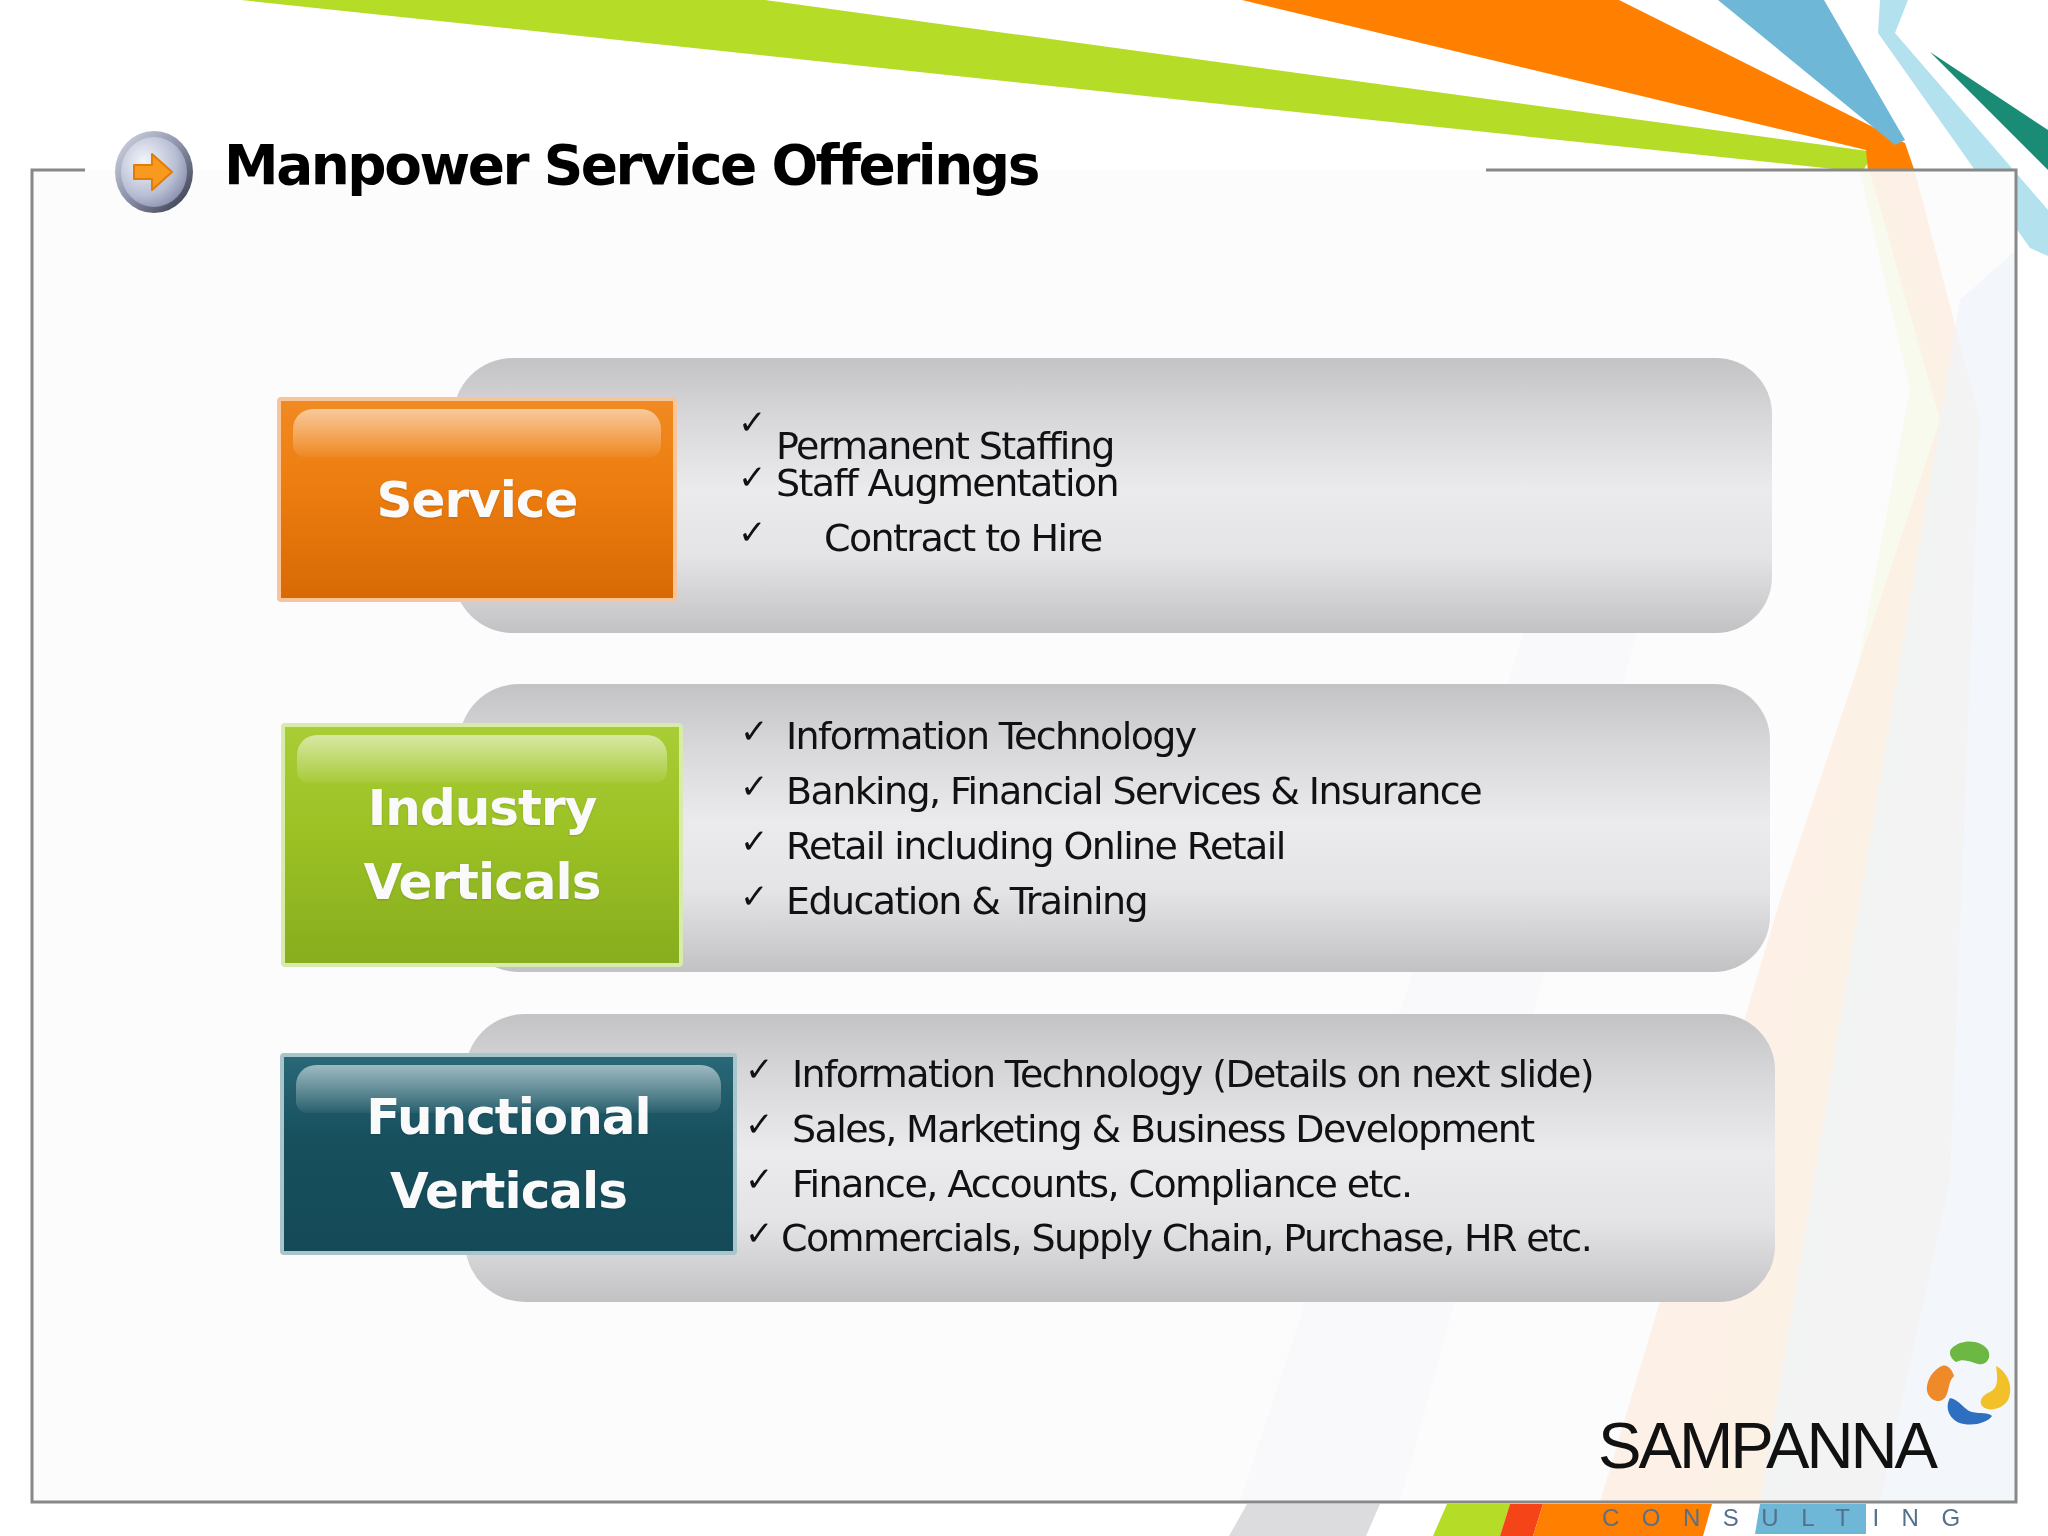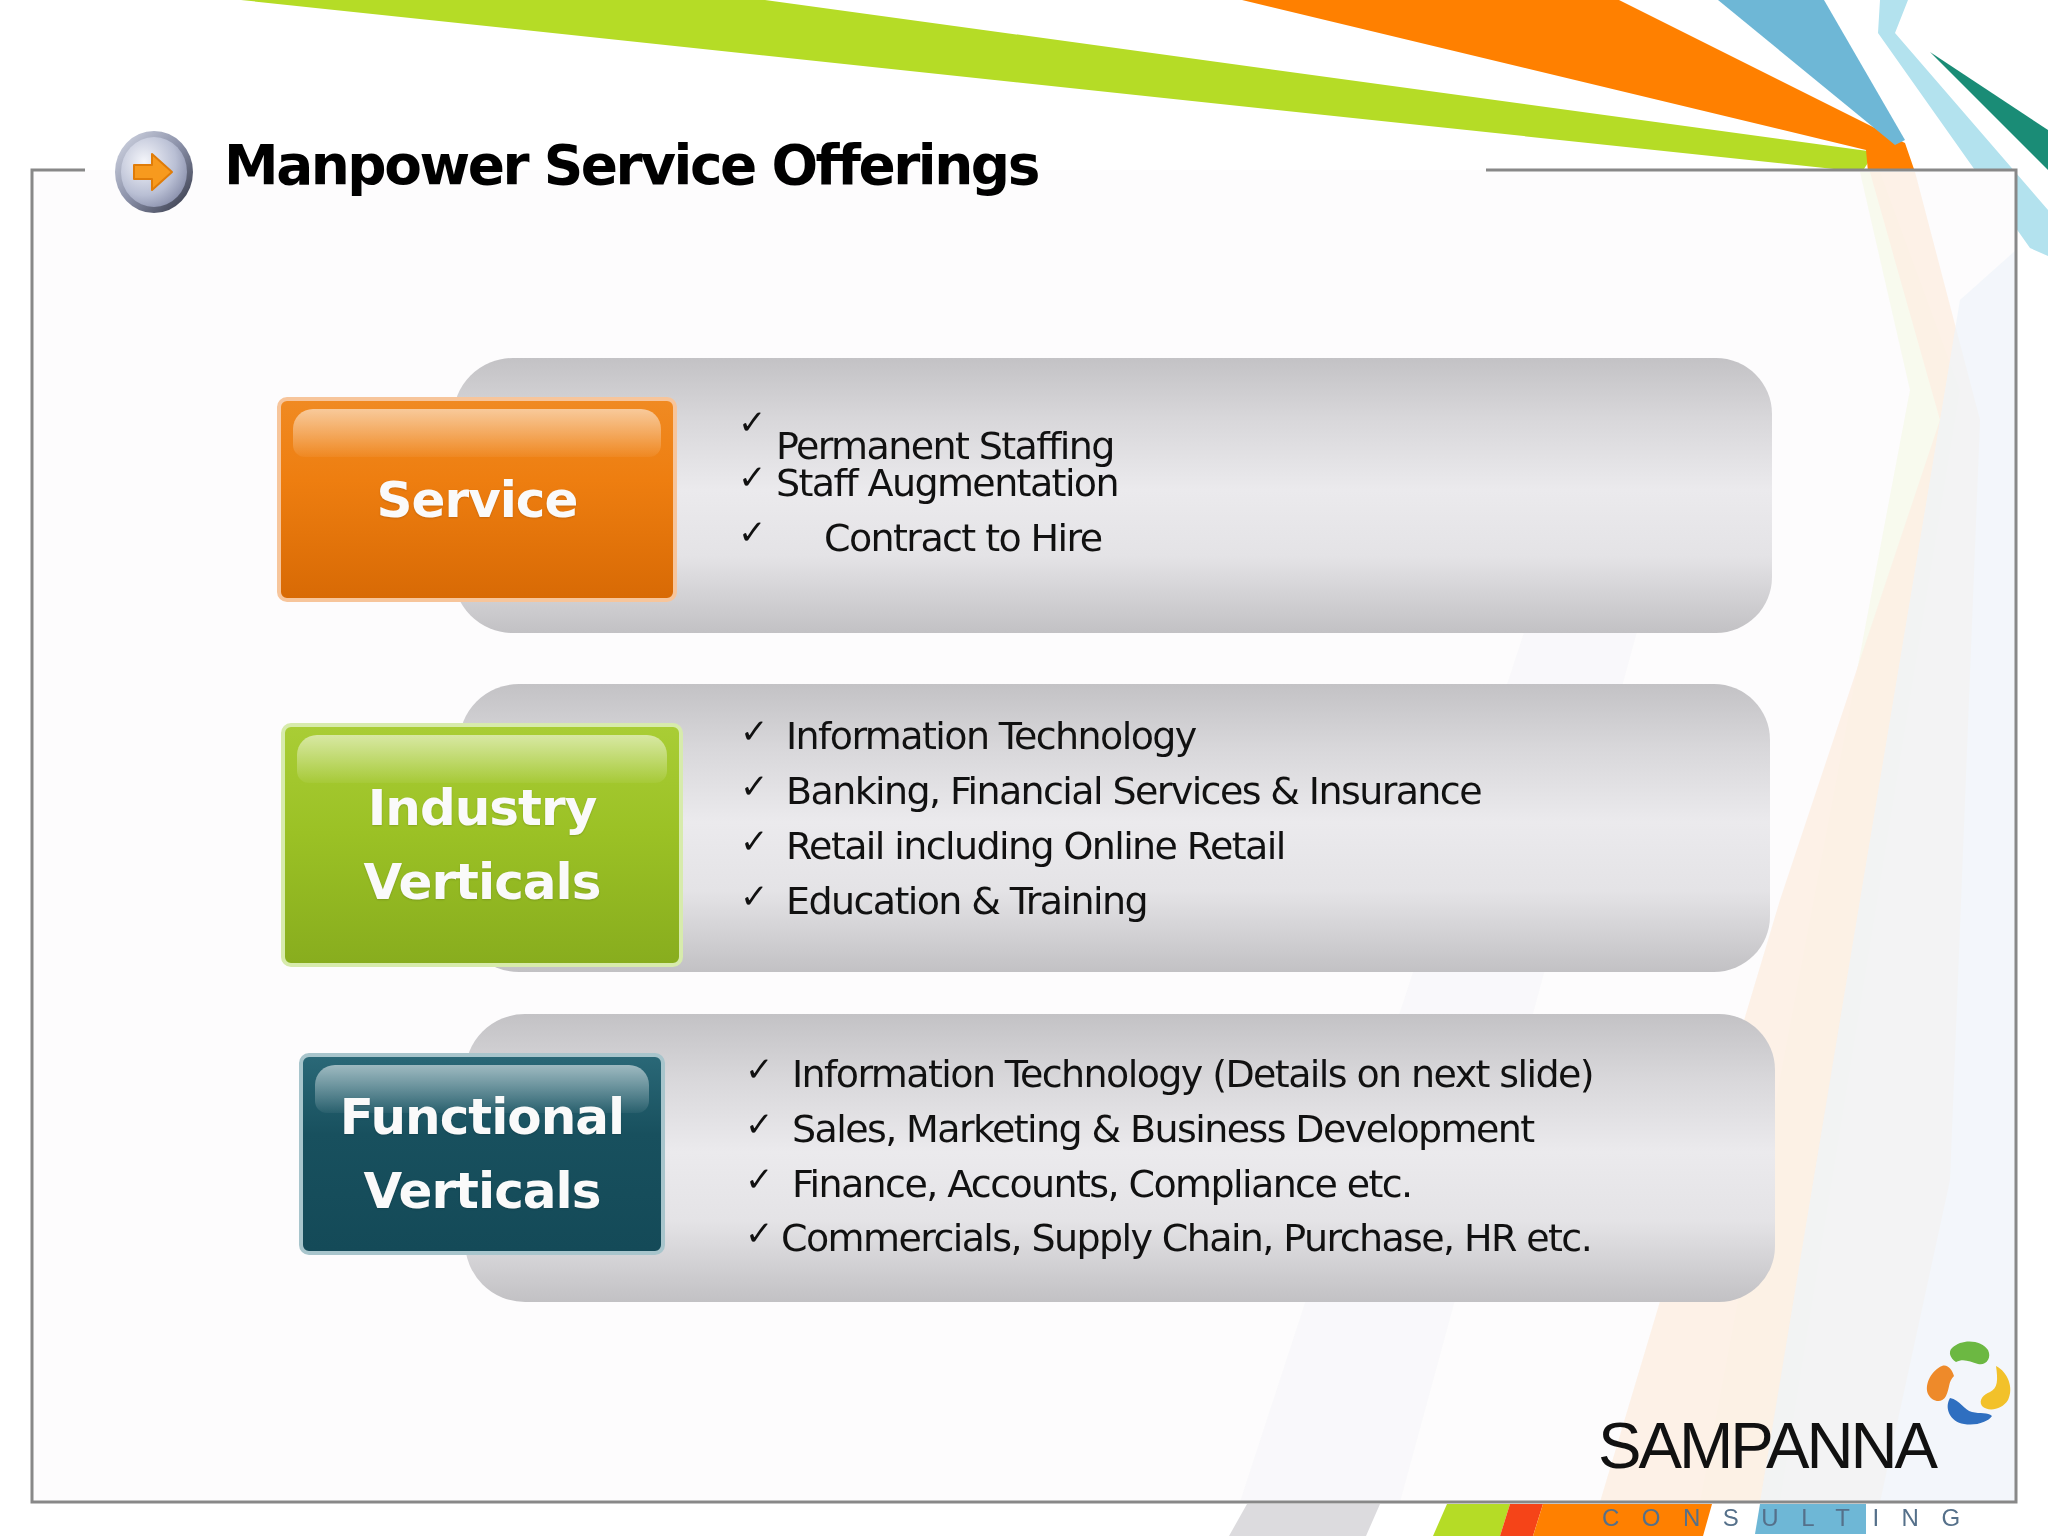--- a/index.html
+++ b/index.html
@@ -17,21 +17,21 @@
     font-family:"DejaVu Sans", sans-serif; font-weight:bold;
     font-size:56px; letter-spacing:-2.5px; color:#000; white-space:nowrap;
     transform:scaleX(0.98); transform-origin:left top;
   }
   .band {
     position:absolute; border-radius:0 56px 56px 0;
     border-top-left-radius:60px; border-bottom-left-radius:60px;
     background:linear-gradient(180deg,#c3c2c5 0%,#d8d7da 22%,#ebeaed 48%,#e4e3e6 72%,#c2c1c4 100%);
   }
   .pill {
-    position:absolute; border-radius:10px; box-sizing:border-box;
+    position:absolute; border-radius:4px; box-sizing:border-box;
     display:flex; flex-direction:column; align-items:center; justify-content:center;
     color:#fafafa; font-family:"DejaVu Sans", sans-serif; font-weight:bold;
     font-size:50px; line-height:74px; letter-spacing:-1px; text-align:center;
     text-shadow:0 1px 2px rgba(0,0,0,0.15);
     overflow:hidden;
   }
   .pill::before {
     content:""; position:absolute; left:12px; right:12px; top:8px; height:48px;
     border-radius:20px 20px 12px 12px;
     background:linear-gradient(180deg,rgba(255,255,255,0.55),rgba(255,255,255,0.05));
@@ -41,21 +41,21 @@
     left:277px; top:397px; width:400px; height:205px;
     background:linear-gradient(180deg,#f08a22 0%,#ee7e10 40%,#d86a05 100%);
     border:4px solid #f7c59b;
   }
   .pill-green {
     left:281px; top:723px; width:402px; height:244px;
     background:linear-gradient(180deg,#a9cd35 0%,#9bc125 45%,#88ad1e 100%);
     border:4px solid #d7ebac;
   }
   .pill-teal {
-    left:299px; top:1053px; width:366px; height:202px;
+    left:280px; top:1053px; width:457px; height:202px;
     background:linear-gradient(180deg,#2a6877 0%,#18505e 40%,#144a58 100%);
     border:4px solid #a8c5cc;
   }
   .list { position:absolute; font-family:"DejaVu Sans", sans-serif; font-size:38px; color:#111; }
   .list .item { position:absolute; white-space:nowrap; letter-spacing:-1.6px; }
   .list .check { position:absolute; font-size:34px; }
   .logo-text {
     position:absolute; left:1598px; top:1414px;
     font-family:"Liberation Sans", sans-serif; font-size:64px; color:#111;
     letter-spacing:-3px; line-height:64px; transform:scaleX(1.02); transform-origin:left top;

